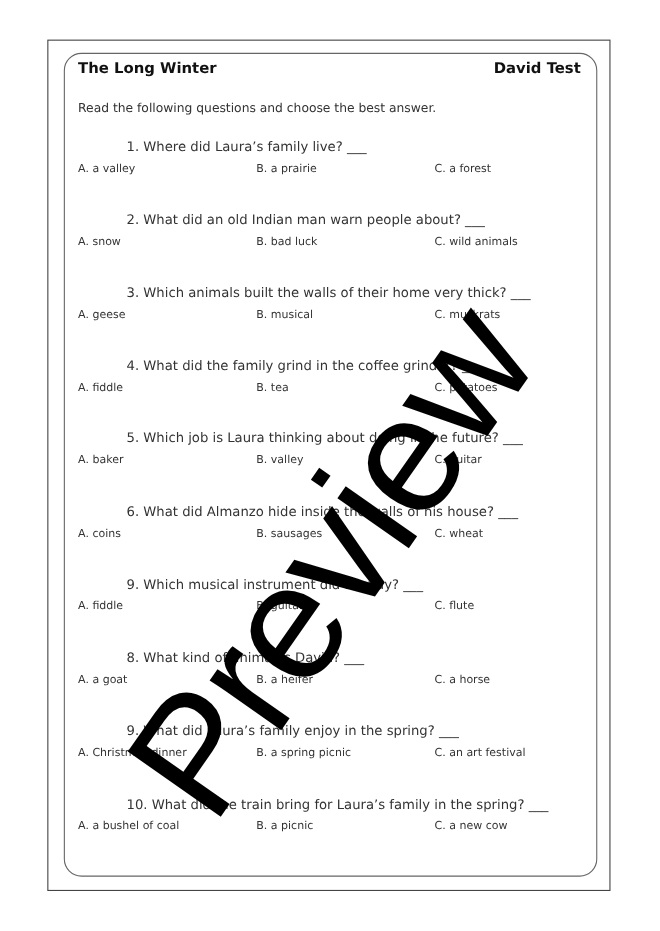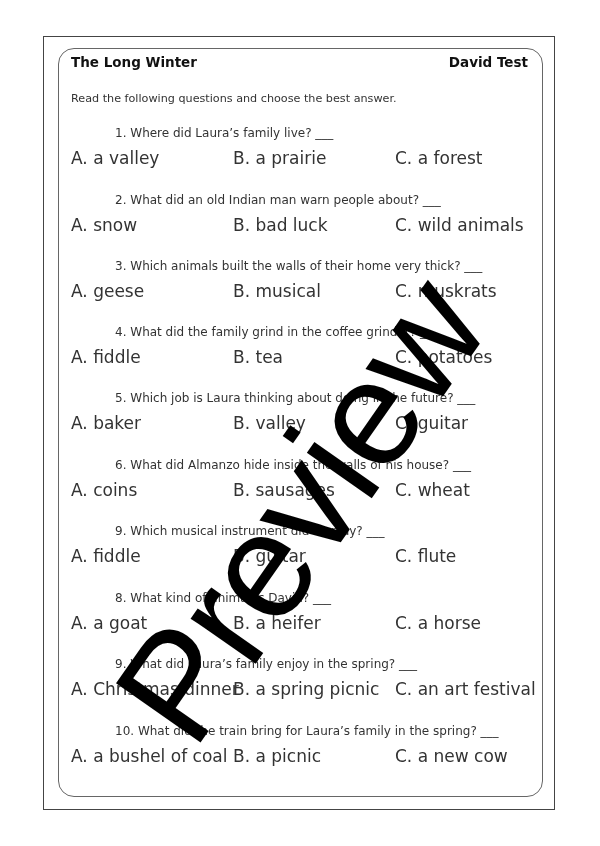--- a/index.html
+++ b/index.html
@@ -7,21 +7,21 @@
            font-family:"DejaVu Sans", sans-serif; color:#333; }
     .outer { position:absolute; left:43px; top:36px; width:512px; height:774px;
              border:1.5px solid #444; box-sizing:border-box; }
     .inner { position:absolute; left:58px; top:48px; width:485px; height:749px;
              border:1.2px solid #666; border-radius:16px; box-sizing:border-box; }
     .title { position:absolute; top:54px; font-size:13.5px; font-weight:bold; color:#111; }
     .title.left { left:71px; }
     .title.right { right:72px; }
     .instr { position:absolute; left:71px; top:92px; font-size:11.2px; color:#333; }
     .q { position:absolute; left:71px; font-size:12px; color:#333; white-space:nowrap;margin-left:44px; }
-    .opt { position:absolute; font-size:17px; color:#333; white-space:nowrap; }
+    .opt { position:absolute; font-size:10px; color:#333; white-space:nowrap; }
     .watermark { position:absolute; left:300px; top:510px; font-family:"Liberation Sans", sans-serif;
                  font-size:150px; color:#000; transform:translate(-50%,-50%) rotate(-55deg);
                  transform-origin:center center; white-space:nowrap; pointer-events:none;
                  letter-spacing:-2px; line-height:1; }
   </style>
 </head>
 <body>
 
 <div class="outer"></div>
 <div class="inner"></div>

